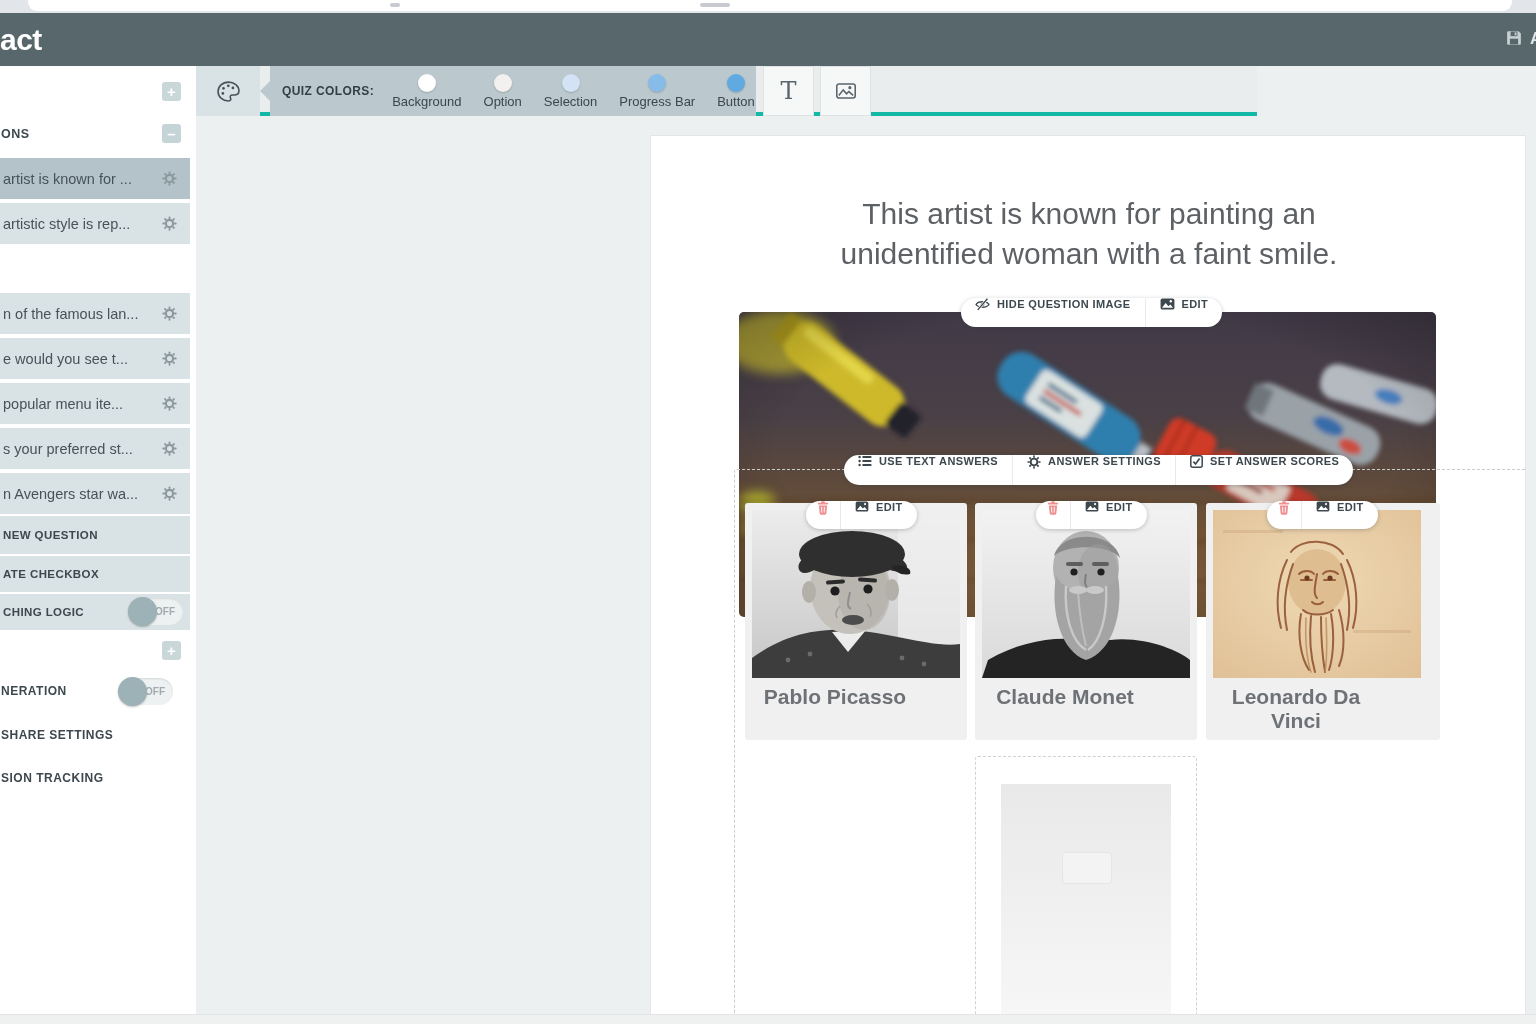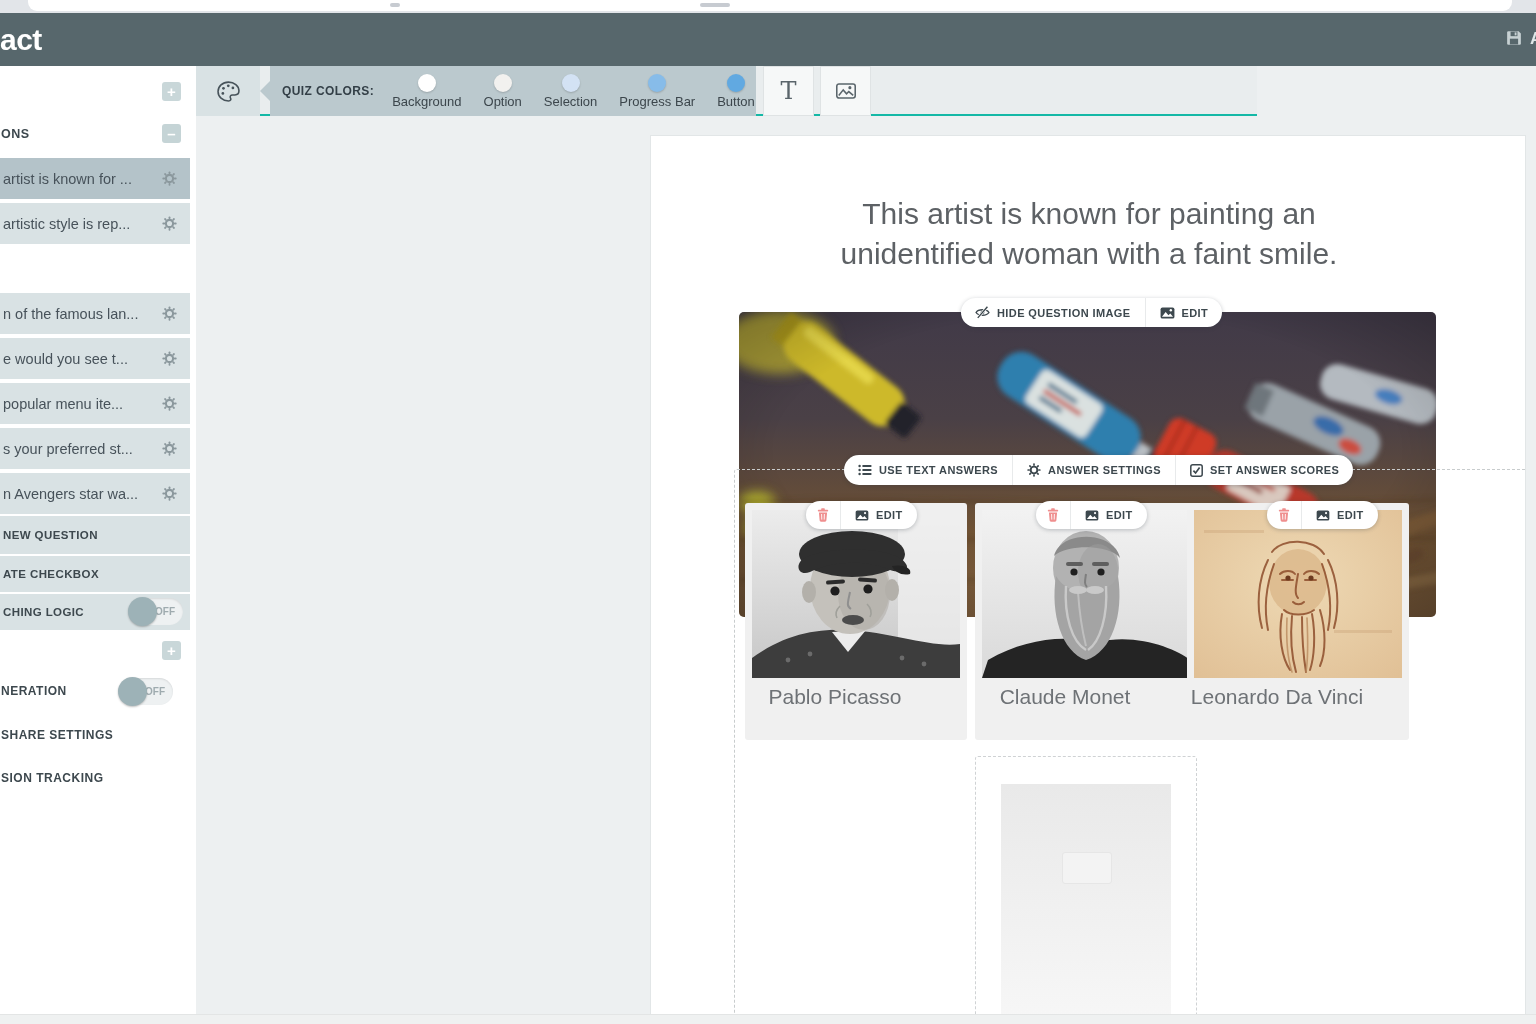--- a/index.html
+++ b/index.html
@@ -30,49 +30,49 @@
   .action-bar{left:0;width:190px;background:#d9e2e4;display:flex;align-items:center;}
   .action-bar .lbl{padding-left:3px;font-size:11.5px;font-weight:700;letter-spacing:.4px;color:#3d484e;}
   .toggle{width:53px;height:27px;border-radius:14px;background:#eef1f2;box-shadow:inset 0 1px 2px rgba(0,0,0,.10);
           display:flex;align-items:center;justify-content:flex-end;padding-right:8px;box-sizing:border-box;
           font-size:10px;font-weight:700;color:#9fabaf;}
   .toggle::before{content:"";position:absolute;left:-2px;top:-1px;width:29px;height:29px;border-radius:50%;
           background:#9db2b7;box-shadow:0 1px 2px rgba(0,0,0,.25);}
   .side-link{font-size:12px;font-weight:700;letter-spacing:.5px;color:#3d484e;}
 
   
-  .toolbar{left:196px;top:66px;width:1061px;height:50px;background:#e9edee;border-bottom:2px solid #14b8a6;box-sizing:border-box;}
+  .toolbar{left:196px;top:66px;width:1061px;height:50px;background:#e9edee;border-bottom:4px solid #14b8a6;box-sizing:border-box;}
   .palette-tile{left:0;top:0;width:64px;height:50px;background:#d9e2e4;display:flex;align-items:center;justify-content:center;color:#47535a;}
   .colors-panel{left:74px;top:0;width:486px;height:50px;background:#bbc9ce;display:flex;align-items:center;}
   .panel-notch{left:64px;top:15px;width:0;height:0;border-top:10px solid transparent;border-bottom:10px solid transparent;border-right:10px solid #bbc9ce;}
   .qc-label{font-size:12px;font-weight:700;letter-spacing:.4px;color:#333f47;margin:0 18px 0 12px;}
   .swatches{display:flex;gap:22px;}
   .swatch{display:flex;flex-direction:column;align-items:center;gap:2px;}
   .swatch .dot{width:18px;height:18px;border-radius:50%;box-shadow:0 1px 2px rgba(0,0,0,.18);}
   .swatch .cap{font-size:13px;color:#3c464c;}
   .tool-tile{top:0;width:51px;height:50px;background:#f6f8f8;border:1px solid #dfe3e4;box-sizing:border-box;
              display:flex;align-items:center;justify-content:center;color:#5a656b;}
   .t-glyph{font-family:"DejaVu Serif",serif;font-size:24px;color:#5a656b;}
 
   
   .canvas{left:196px;top:116px;width:1340px;height:898px;background:#edf0f1;}
   .quiz-card{left:454px;top:19px;width:876px;height:1020px;background:#fff;border:1px solid #e2e6e7;box-sizing:border-box;overflow:hidden;}
   .q-title{left:88px;top:58px;width:700px;text-align:center;font-size:30px;line-height:40px;color:#5d6165;}
   .q-title .inner{display:inline-block;max-width:580px;}
   .pill{background:#fff;border-radius:16px;box-shadow:0 1px 4px rgba(40,50,60,.28);
         display:flex;align-items:stretch;font-size:11px;font-weight:700;letter-spacing:.4px;color:#3d484e;}
-  .pill .seg{display:flex;align-items:center;gap:7px;padding:0 14px;}
+  .pill .seg{display:flex;gap:7px;padding:0 14px;}
   .pill .seg + .seg{border-left:1px solid #e8eaeb;}
   .q-image{left:88px;top:176px;width:697px;height:305px;border-radius:5px;overflow:hidden;}
   .img-pill{left:310px;top:162px;height:29px;}
   .answers-box{left:83px;top:333px;width:814px;height:700px;border:1px dashed #c8cccd;border-radius:3px;}
   .ans-pill{left:193px;top:319px;height:30px;}
   .ans-card{top:367px;width:222px;height:237px;background:#f0f0f0;border-radius:3px;}
   .ans-card .photo{position:absolute;left:7px;top:7px;width:208px;height:168px;overflow:hidden;background:#ddd;}
-  .ans-card .name{position:absolute;left:0;top:182px;width:180px;text-align:center;font-size:21px;color:#6e7276;}
+  .ans-card .name{position:absolute;left:0;top:182px;width:180px;text-align:center;font-size:21px;color:#6e7276;font-weight:bold;}
   .card-pill{top:365px;height:28px;}
   .trash-seg{padding:0 11px !important;}
   .placeholder{left:324px;top:620px;width:222px;height:300px;border:1px dashed #cfd2d4;border-radius:3px;box-sizing:border-box;}
   .placeholder .inner{position:absolute;left:25px;top:27px;width:170px;height:260px;background:linear-gradient(#e9e9e9,#f8f8f8);}
   .placeholder .btn-frag{position:absolute;left:61px;top:68px;width:48px;height:30px;background:#f3f3f3;border:1px solid #e6e6e6;border-radius:3px;}
 
   .hscroll{left:0;top:1014px;width:1536px;height:10px;background:#eff1f1;border-top:1px solid #e3e5e5;box-sizing:border-box;}
 
   svg.ic{display:block;}
 </style>
@@ -476,21 +476,21 @@
             <circle cx="92" cy="62" r="3.6" fill="#1f1f1f"></circle>
             <circle cx="119" cy="62" r="3.6" fill="#1f1f1f"></circle>
             <rect x="84" y="52" width="17" height="4" rx="2" fill="#5e5e5e"></rect>
             <rect x="110" y="52" width="17" height="4" rx="2" fill="#5e5e5e"></rect>
             <path d="M104 64 C103 71 102 74 105 77" stroke="#7e7e7e" stroke-width="2" fill="none"></path>
           </svg>
         </div>
         <div class="name">Claude Monet</div>
       </div>
 
-      <div class="abs ans-card" style="left:536px;">
+      <div class="abs ans-card" style="left:555px;padding-left:12px;">
         <div class="photo">
           <svg width="208" height="168" viewBox="0 0 208 168" preserveAspectRatio="none">
             <defs>
                 <radialGradient id="dbg" cx="0.5" cy="0.42" r="0.85">
               <stop offset="0" stop-color="#eed9b4"></stop>
                   <stop offset="1" stop-color="#dfbd92"></stop>
                 </radialGradient>
               </defs>
             <rect width="208" height="168" fill="url(#dbg)"></rect>
             <rect x="10" y="20" width="60" height="3" fill="#c69f72" opacity="0.35"></rect>

